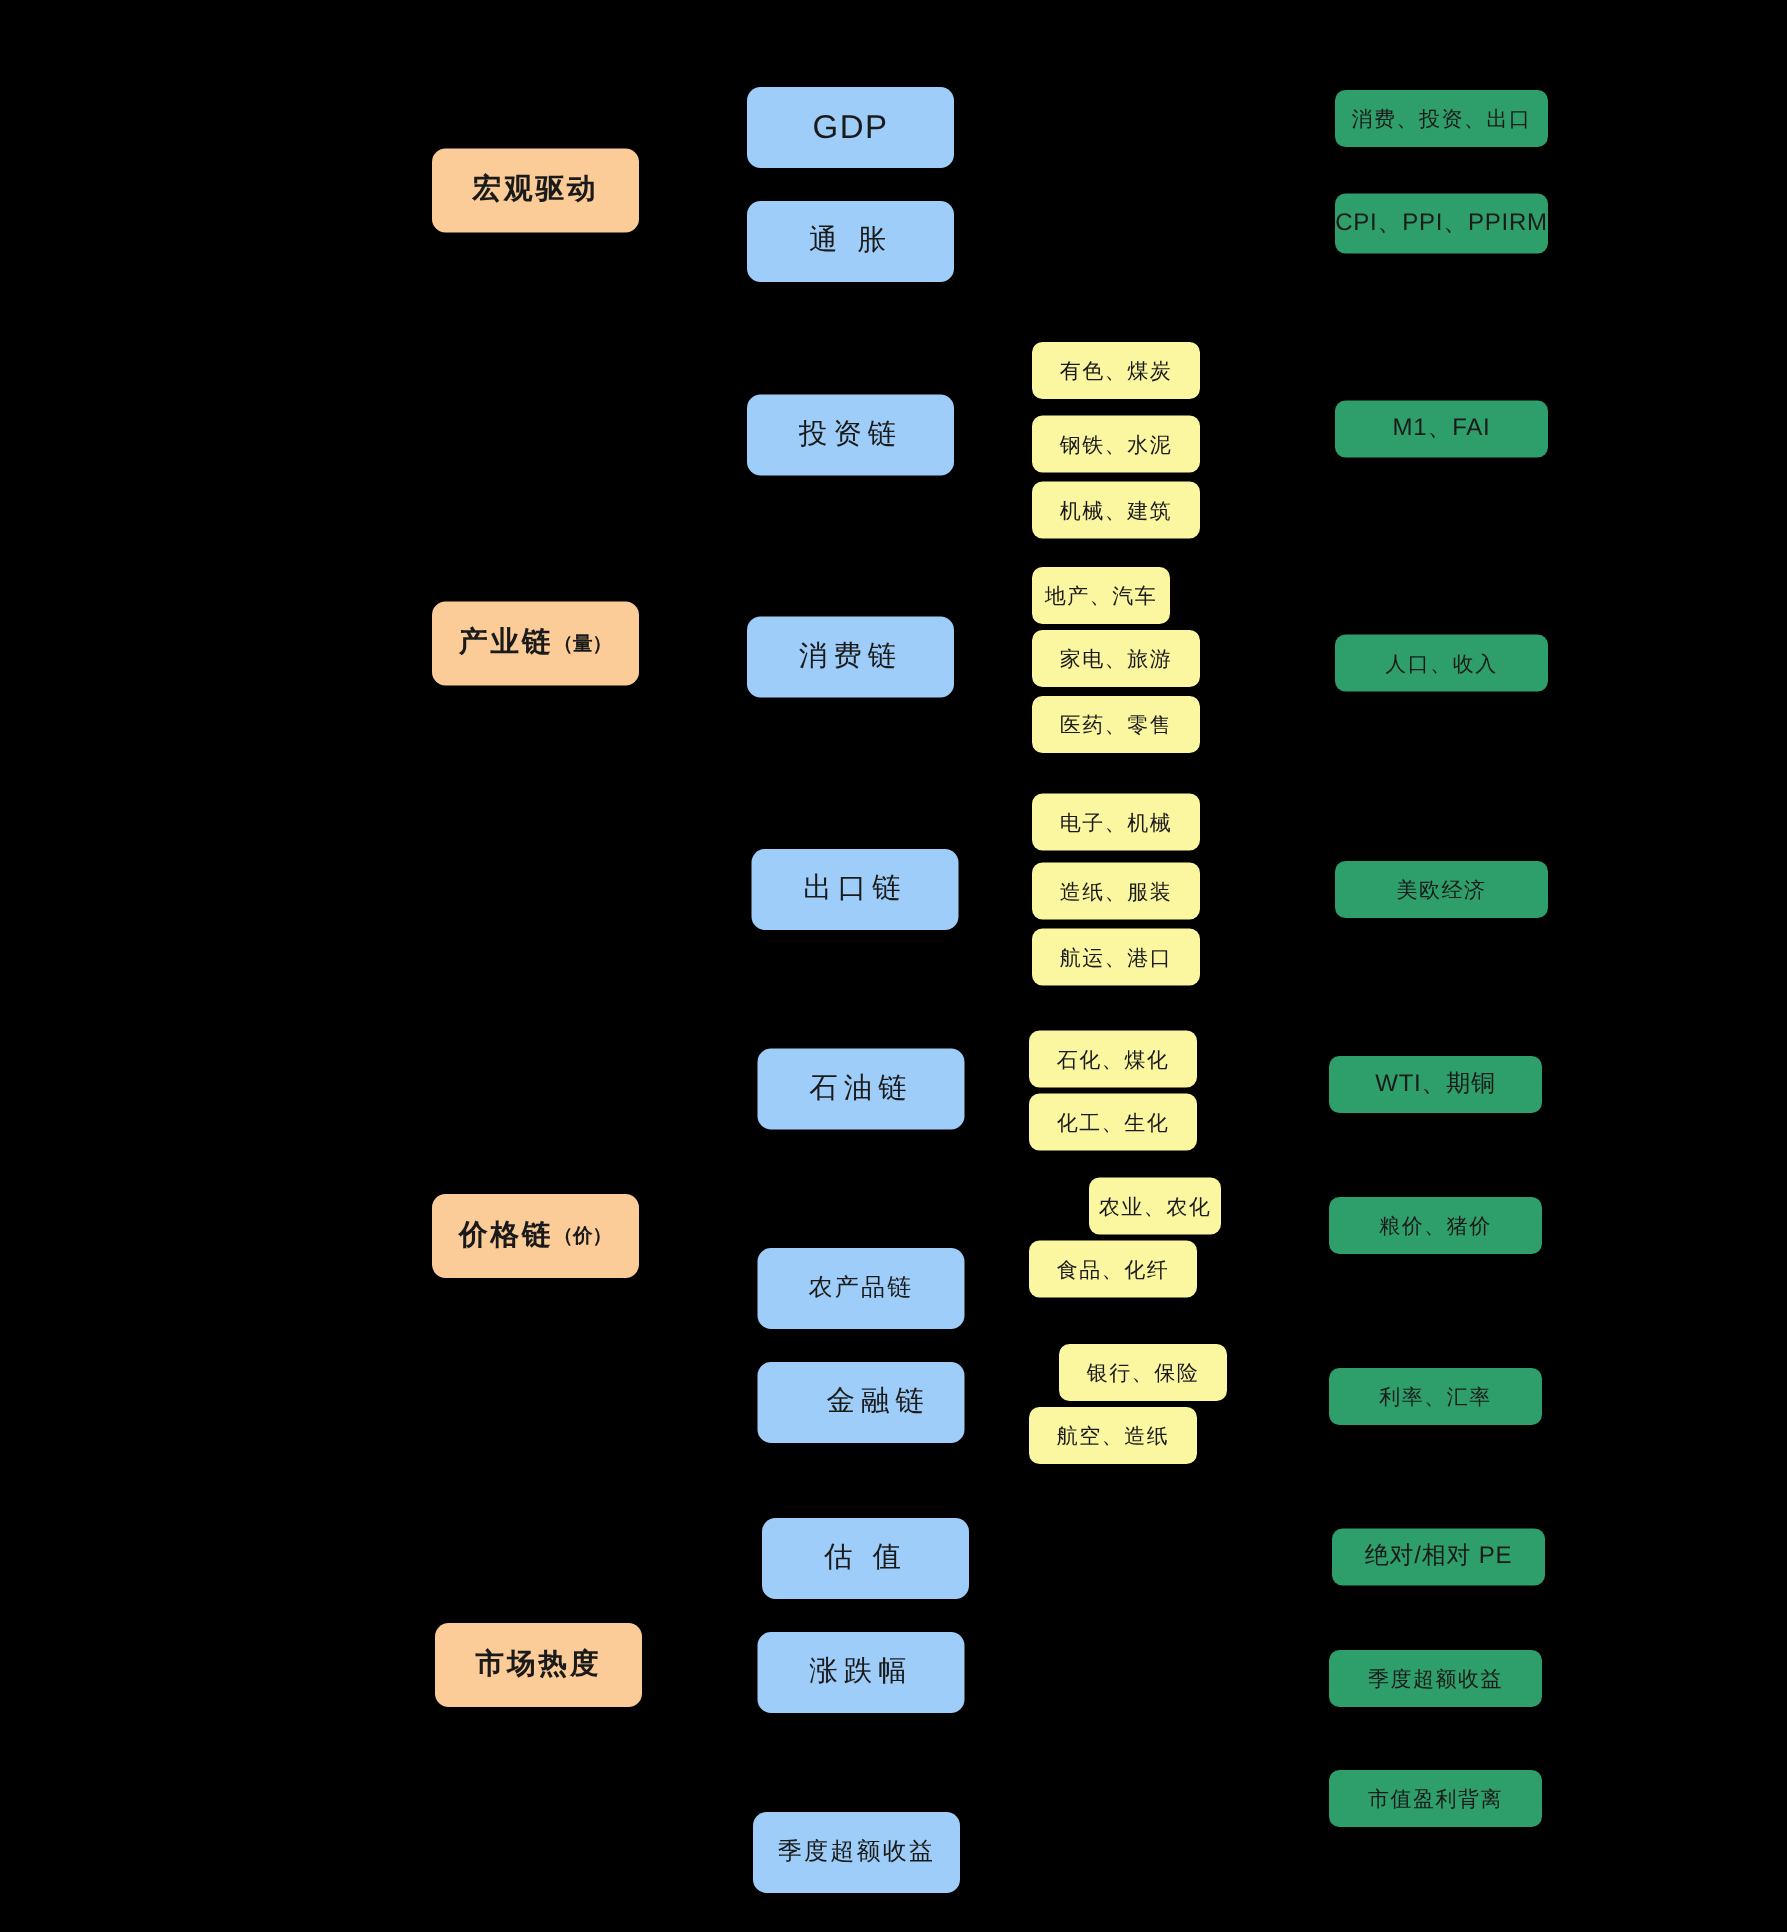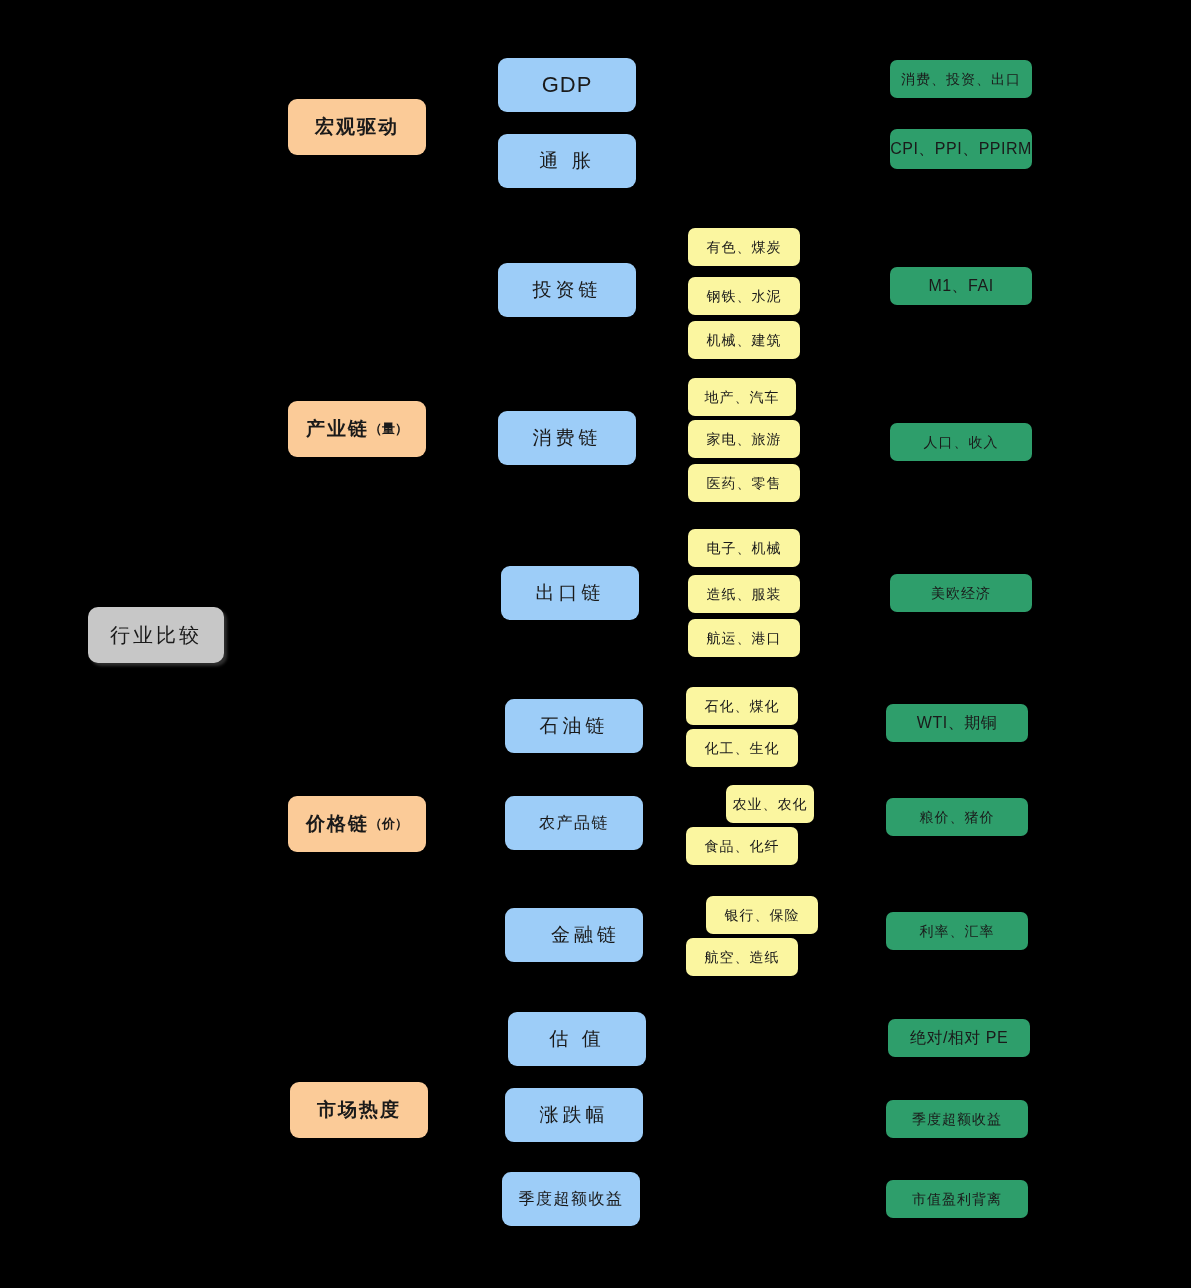--- a/index.html
+++ b/index.html
@@ -49,20 +49,21 @@
     letter-spacing: 0;
   }
   .node.metric {
     background: #9dcdf8;
     font-size: 19px;
     letter-spacing: 4px;
   }
   .node.metric.small {
     font-size: 16px;
     letter-spacing: 1.5px;
+    margin-top: 36px;
   }
   .node.metric.latin {
     font-size: 22px;
     letter-spacing: 1px;
   }
   .node.sector {
     background: #fbf6a0;
     font-size: 14px;
     letter-spacing: 1px;
     border-radius: 7px;
@@ -135,21 +136,20 @@
         <path d="M800,594 H845 V593 H890"></path>
         <path d="M798,748 H842 V723 H886"></path>
         <path d="M798,846 H842 V817 H886"></path>
         <path d="M798,957 H842 V931 H886"></path>
         <path d="M646,1039 H767 V1038 H888"></path>
         <path d="M643,1115 H764.5 V1119 H886"></path>
         <path d="M640,1199 H763 V1199 H886"></path>
       </g>
   </svg>
 
-  <div class="node root" id="root-node" style="left: 88px; top: 607px; width: 136px; height: 56px;">行业比较</div>
 
   <div id="category-layer">
       <div class="node cat" style="left: 288px; top: 99px; width: 138px; height: 56px;">
         <span>宏观驱动</span>
       </div>
       <div class="node cat" style="left: 288px; top: 401px; width: 138px; height: 56px;">
         <span>产业链</span>
         <span class="paren">（量）</span>
       </div>
       <div class="node cat" style="left: 288px; top: 796px; width: 138px; height: 56px;">
@@ -172,21 +172,21 @@
       <div class="node metric" style="left: 505px; top: 908px; width: 138px; height: 54px; padding-left: 23px;">金融链</div>
       <div class="node metric" style="left: 508px; top: 1012px; width: 138px; height: 54px;">估 值</div>
       <div class="node metric" style="left: 505px; top: 1088px; width: 138px; height: 54px;">涨跌幅</div>
       <div class="node metric small" style="left: 502px; top: 1172px; width: 138px; height: 54px;">季度超额收益</div>
     </div>
 
   <div id="sector-layer">
       <div class="node sector" style="left: 688px; top: 228px; width: 112px; height: 38px;">有色、煤炭</div>
       <div class="node sector" style="left: 688px; top: 277px; width: 112px; height: 38px;">钢铁、水泥</div>
       <div class="node sector" style="left: 688px; top: 321px; width: 112px; height: 38px;">机械、建筑</div>
-      <div class="node sector" style="left: 688px; top: 378px; width: 108px; height: 38px;">地产、汽车</div>
+      <div class="node sector" style="left: 688px; top: 378px; width: 92px; height: 38px;">地产、汽车</div>
       <div class="node sector" style="left: 688px; top: 420px; width: 112px; height: 38px;">家电、旅游</div>
       <div class="node sector" style="left: 688px; top: 464px; width: 112px; height: 38px;">医药、零售</div>
       <div class="node sector" style="left: 688px; top: 529px; width: 112px; height: 38px;">电子、机械</div>
       <div class="node sector" style="left: 688px; top: 575px; width: 112px; height: 38px;">造纸、服装</div>
       <div class="node sector" style="left: 688px; top: 619px; width: 112px; height: 38px;">航运、港口</div>
       <div class="node sector" style="left: 686px; top: 687px; width: 112px; height: 38px;">石化、煤化</div>
       <div class="node sector" style="left: 686px; top: 729px; width: 112px; height: 38px;">化工、生化</div>
       <div class="node sector" style="left: 726px; top: 785px; width: 88px; height: 38px;">农业、农化</div>
       <div class="node sector" style="left: 686px; top: 827px; width: 112px; height: 38px;">食品、化纤</div>
       <div class="node sector" style="left: 686px; top: 896px; width: 112px; height: 38px; margin-left: 20px;">银行、保险</div>

